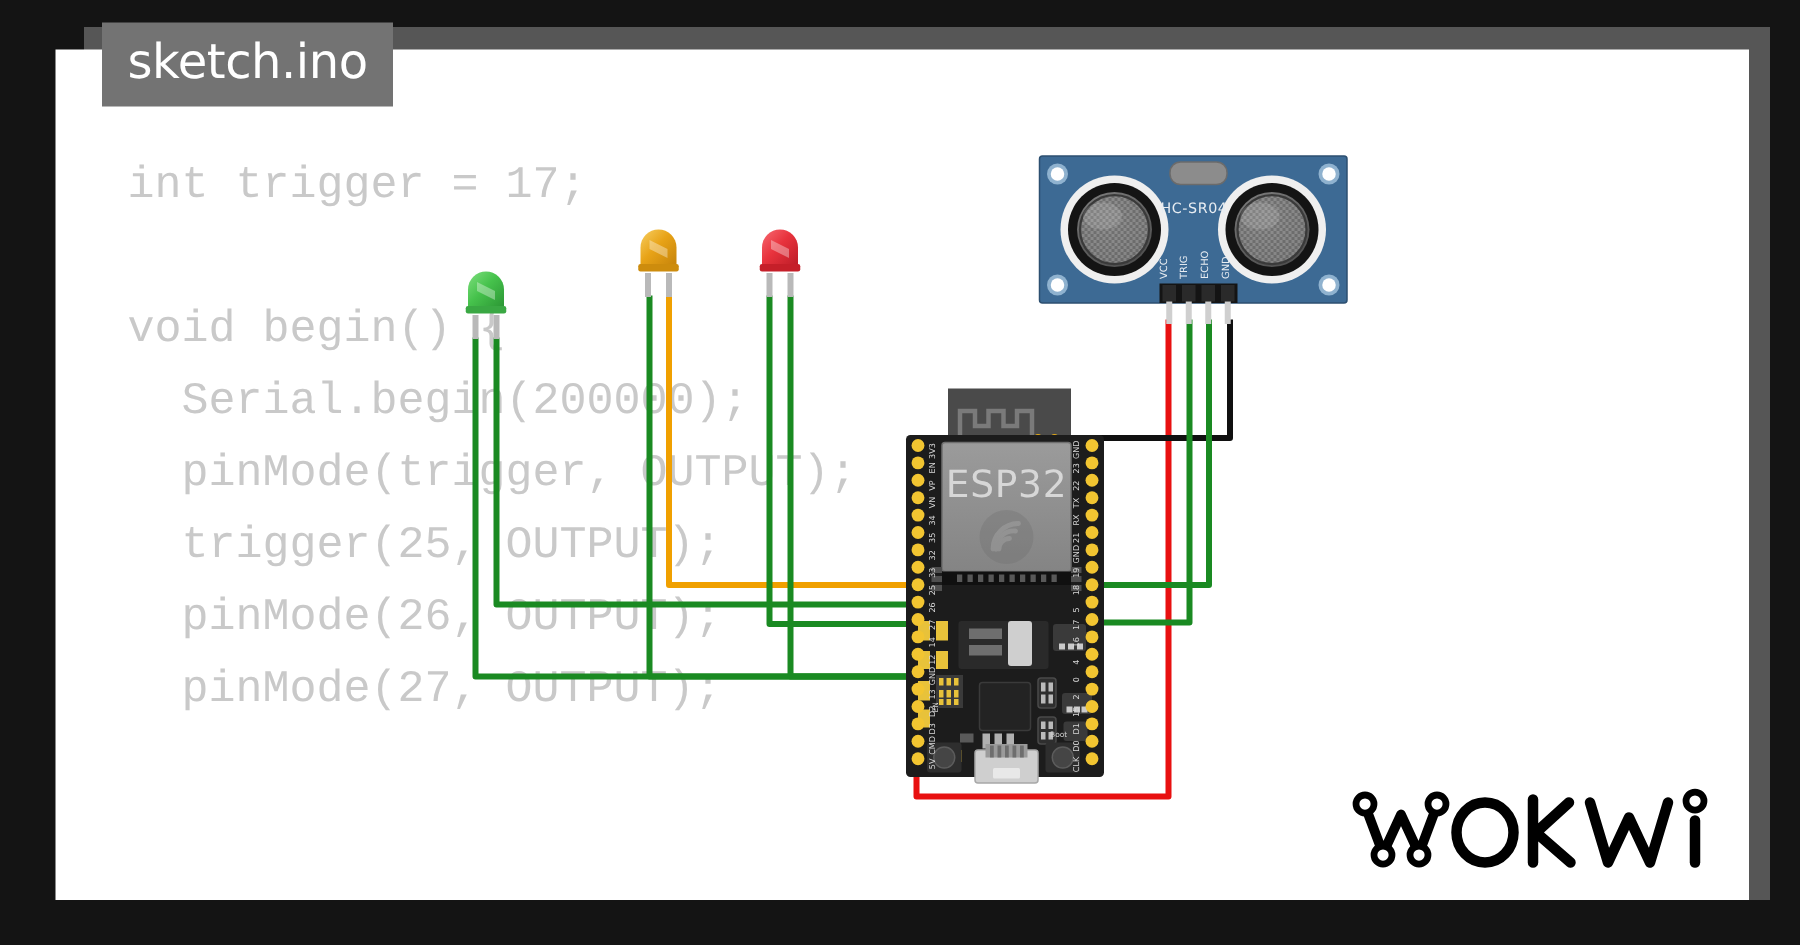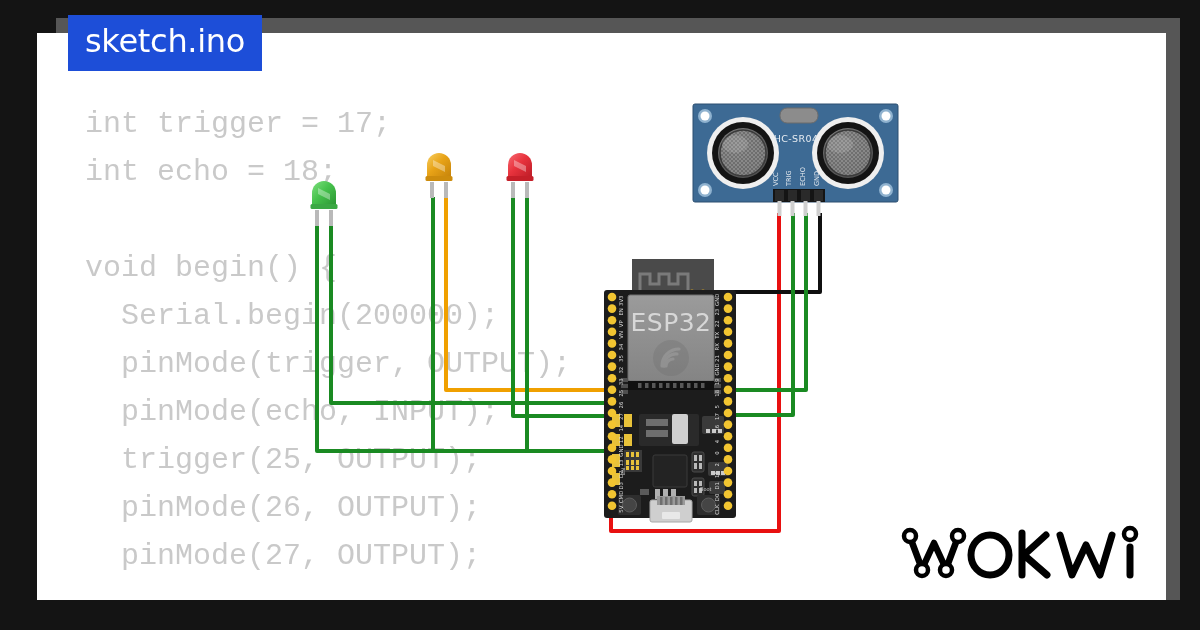--- a/index.html
+++ b/index.html
@@ -59,23 +59,23 @@
   .esplabel{font-family:"DejaVu Sans", sans-serif;font-size:25px;fill:#d7d7d7;letter-spacing:.5px;}
 </style>
 </head>
 <body style="background: rgb(20, 20, 20);">
 
 <div id="stage">
 
   <div class="shadow-layer" style="background: rgb(86, 86, 86);"></div>
   <div class="canvas" style="background: rgb(255, 255, 255);"></div>
 
-  <div class="code" id="code-block" style="color: rgb(201, 201, 201);"><div>int trigger = 17;</div><div>int echo = 18;</div><div>&nbsp;</div><div>void begin() {</div><div>  Serial.begin(200000);</div><div>  pinMode(trigger, OUTPUT);</div><div>  pinMode(echo, INPUT);</div><div>  trigger(25, OUTPUT);</div><div>  pinMode(26, OUTPUT);</div><div>  pinMode(27, OUTPUT);</div></div>
-
-  <div class="file-tab" style="background: #1d4ed8;">
+  <div class="code" id="code-block" style="color: rgb(201, 201, 201);"><div>int trigger = 17;</div><div>&nbsp;</div><div>void begin() {</div><div>  Serial.begin(200000);</div><div>  pinMode(trigger, OUTPUT);</div><div>  trigger(25, OUTPUT);</div><div>  pinMode(26, OUTPUT);</div><div>  pinMode(27, OUTPUT);</div></div>
+
+  <div class="file-tab" style="background: #737373;">
     <span>sketch.ino</span>
   </div>
 
   <svg class="diagram" viewBox="0 0 1200 630">
     <defs>
       <linearGradient id="ledG" x1="0" y1="0" x2="1" y2="1">
         <stop offset="0%" stop-color="#7fe07f"></stop>
           <stop offset="45%" stop-color="#46c24c"></stop>
           <stop offset="100%" stop-color="#2a9433"></stop>
       </linearGradient>

